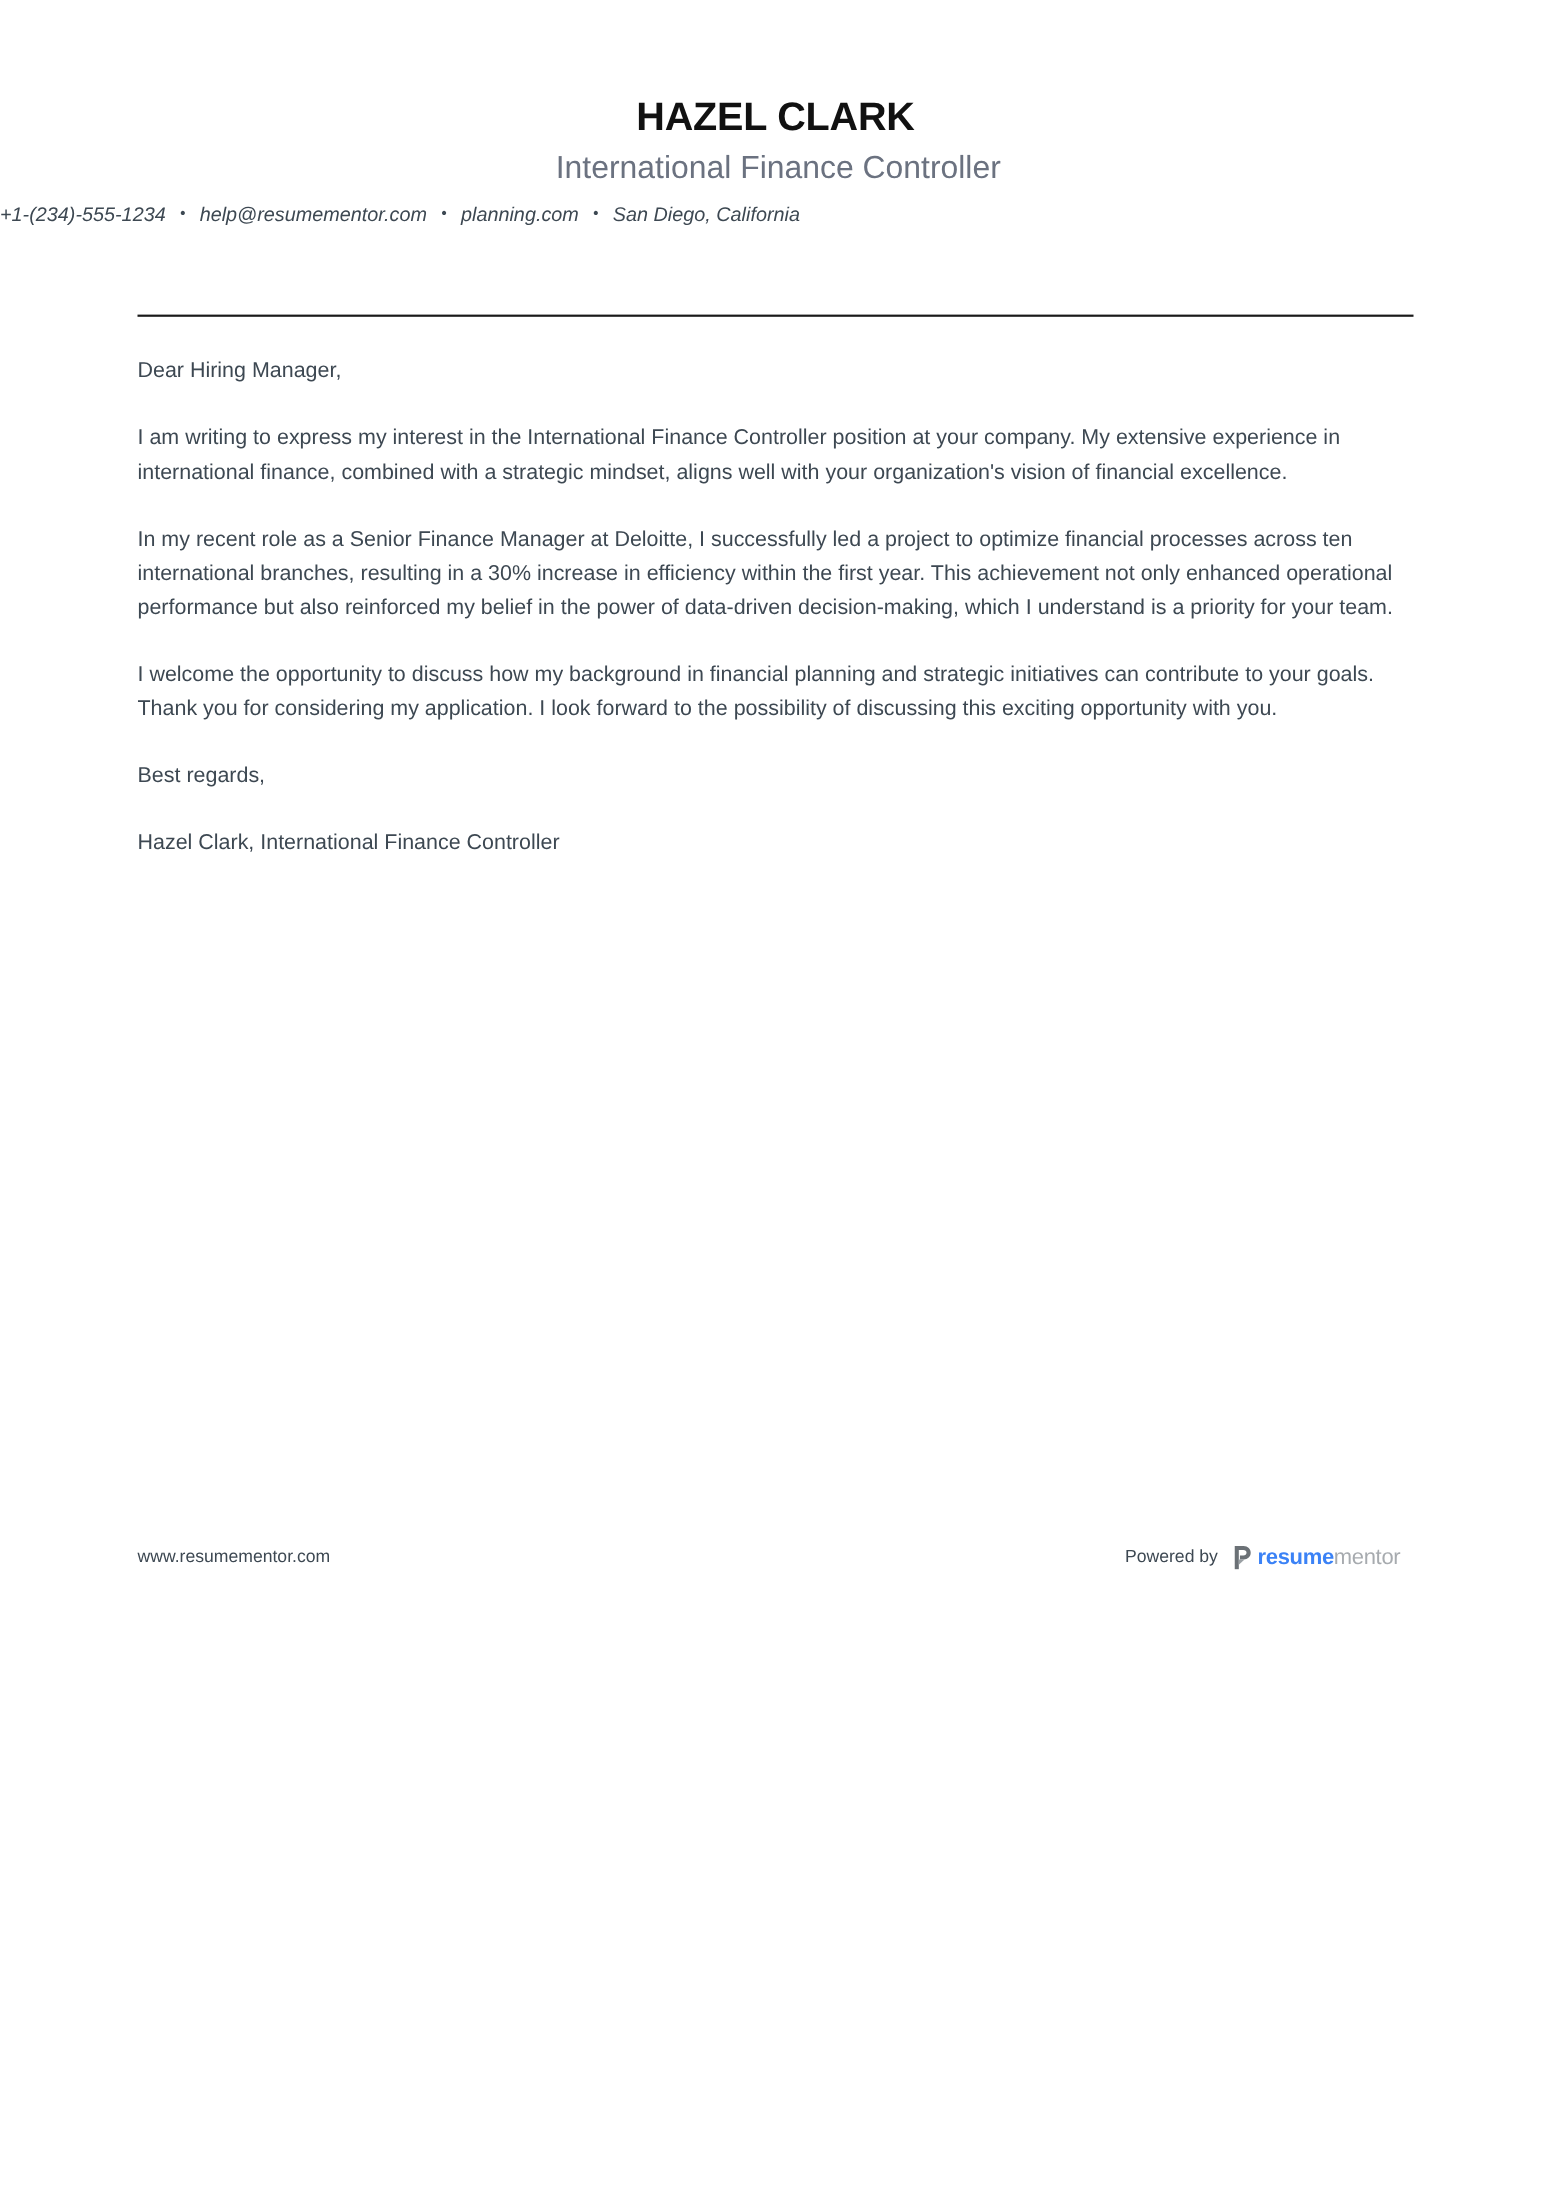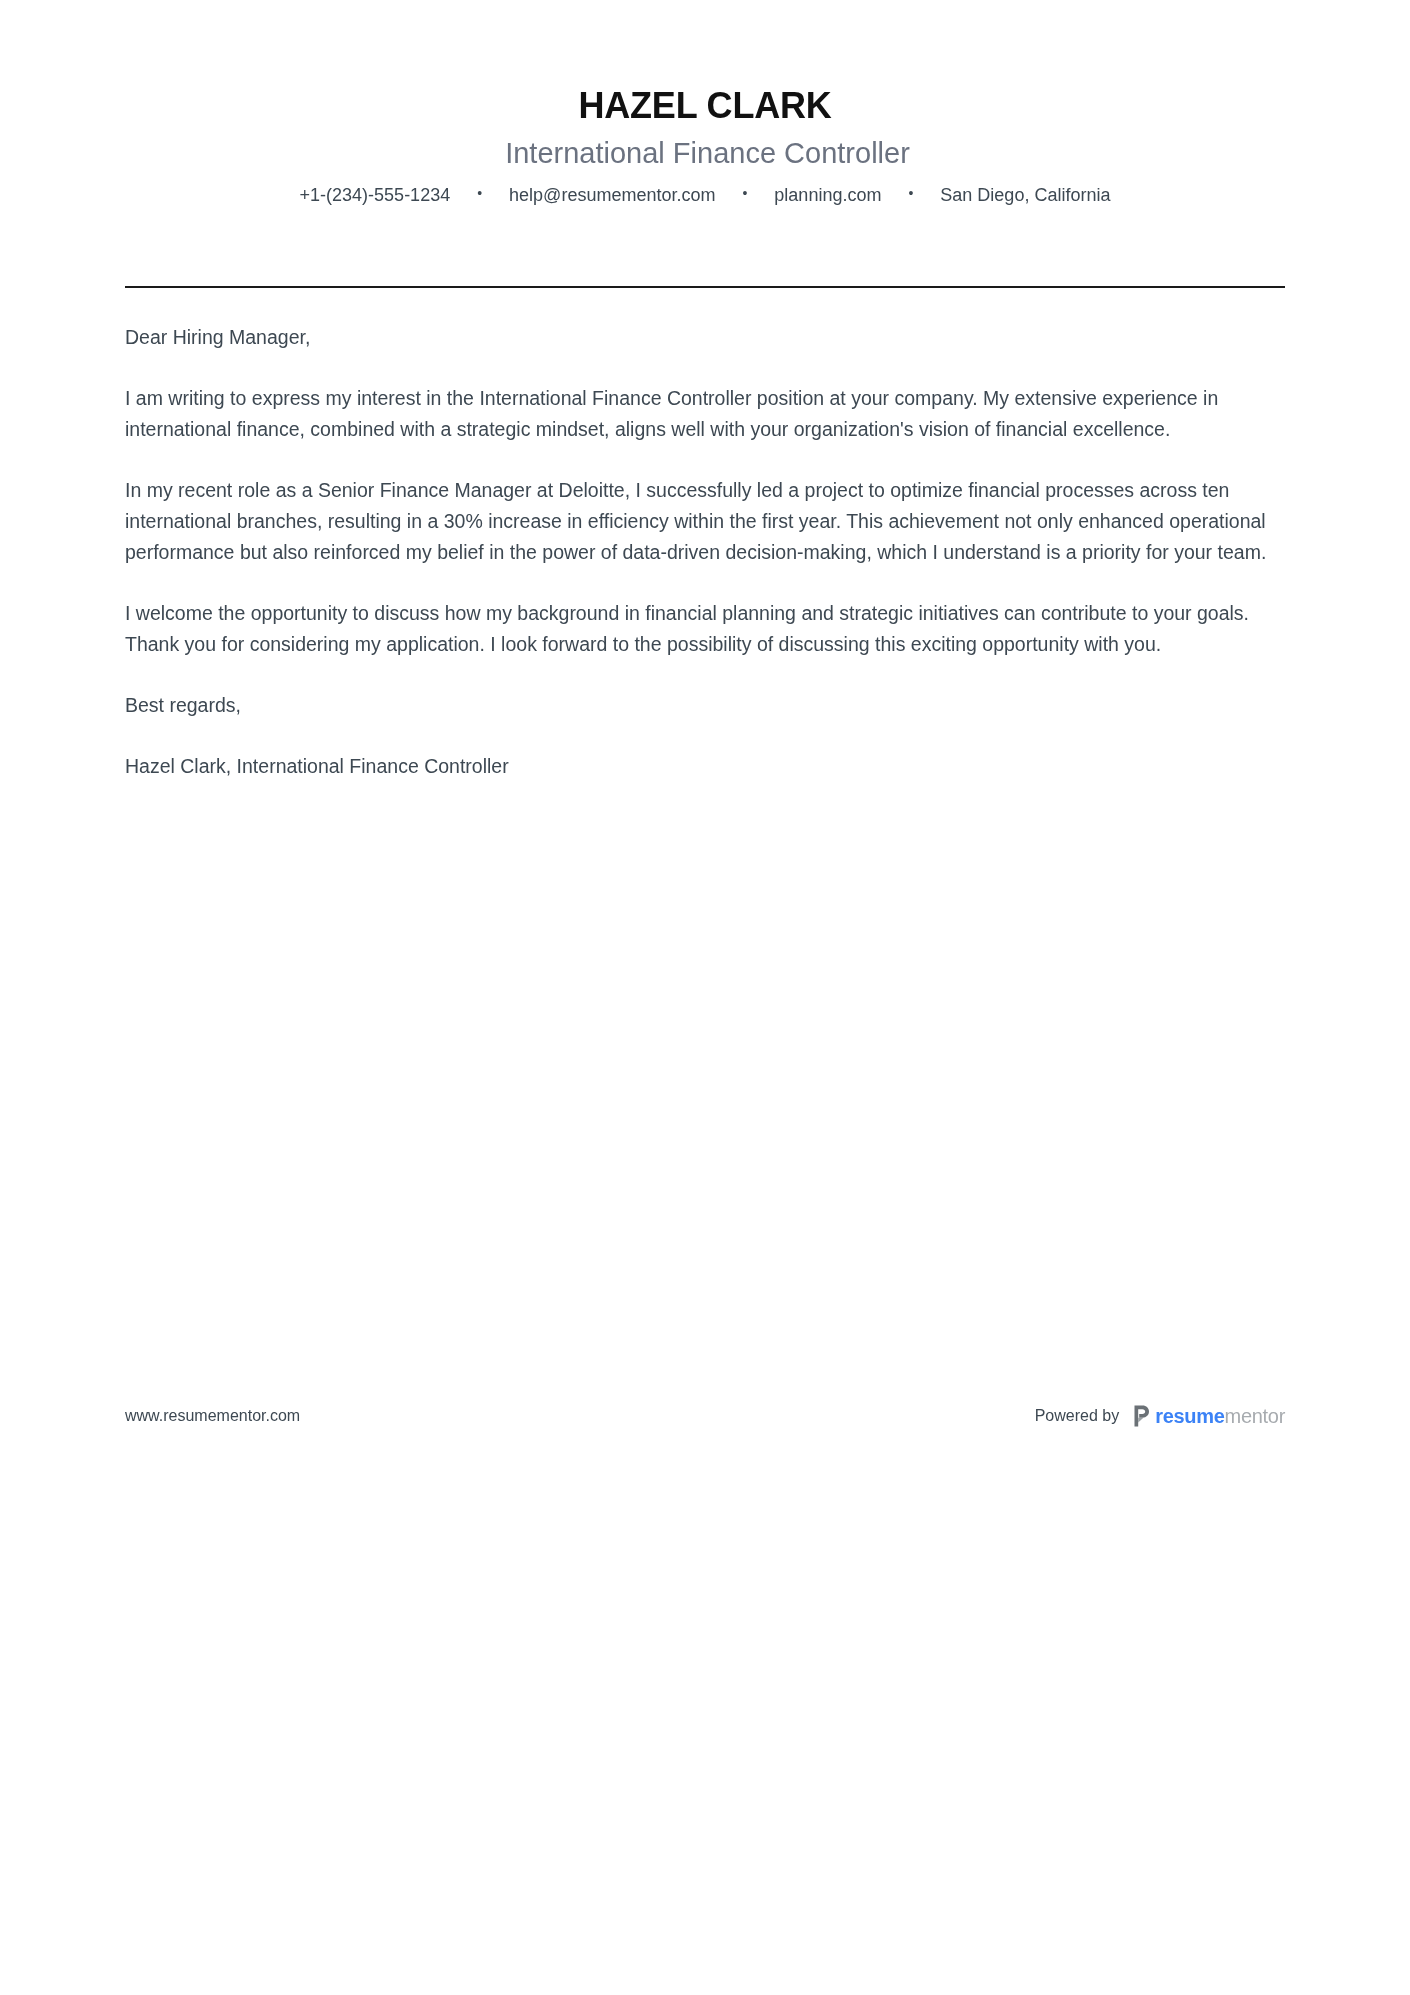--- a/index.html
+++ b/index.html
@@ -40,24 +40,24 @@
     color: #6b7280;
     line-height: 1.25;
     margin: 9px 0 0 5px;
   }
   .contact-line {
     margin: 12px 0 0 0;
     font-size: 18px;
     color: #3d4852;
     line-height: 1.4;
     display: flex;
-    justify-content: center;
     align-items: center;
     flex-wrap: wrap;
-    gap: 16px;
+    gap: 2px;
+    font-style: italic;
   }
   .contact-item { white-space: nowrap; }
   .contact-sep {
     display: inline-block;
     margin: 0 11px;
     color: #3d4852;
     font-size: 14px;
     position: relative;
     top: -2px;
   }
@@ -95,21 +95,21 @@
     color: #3d4852;
     margin: 0 0 30px 0;
     text-align: left;
   }
   .letter p:last-child { margin-bottom: 0; }
 
   
   .footer {
     position: absolute;
     left: 0;
-    right: 0;
+    right: 12px;
     bottom: 70px;
     display: flex;
     align-items: center;
     justify-content: space-between;
     padding: 0 125px;
     box-sizing: border-box;
   }
   .footer-url {
     font-size: 16px;
     color: #3d4852;

